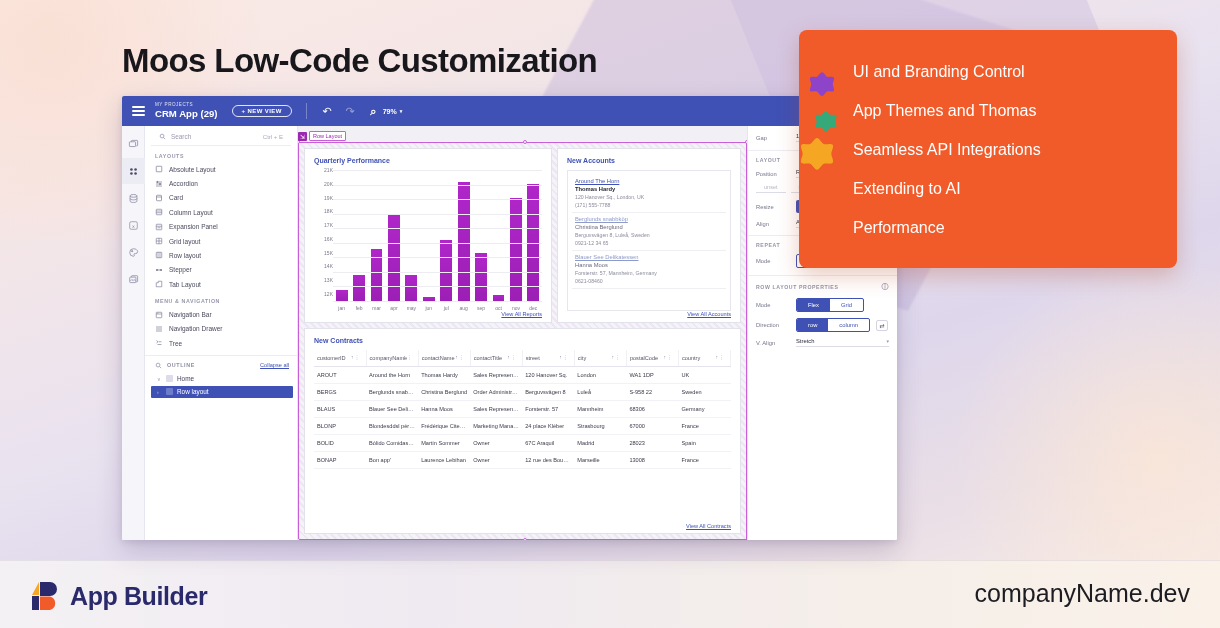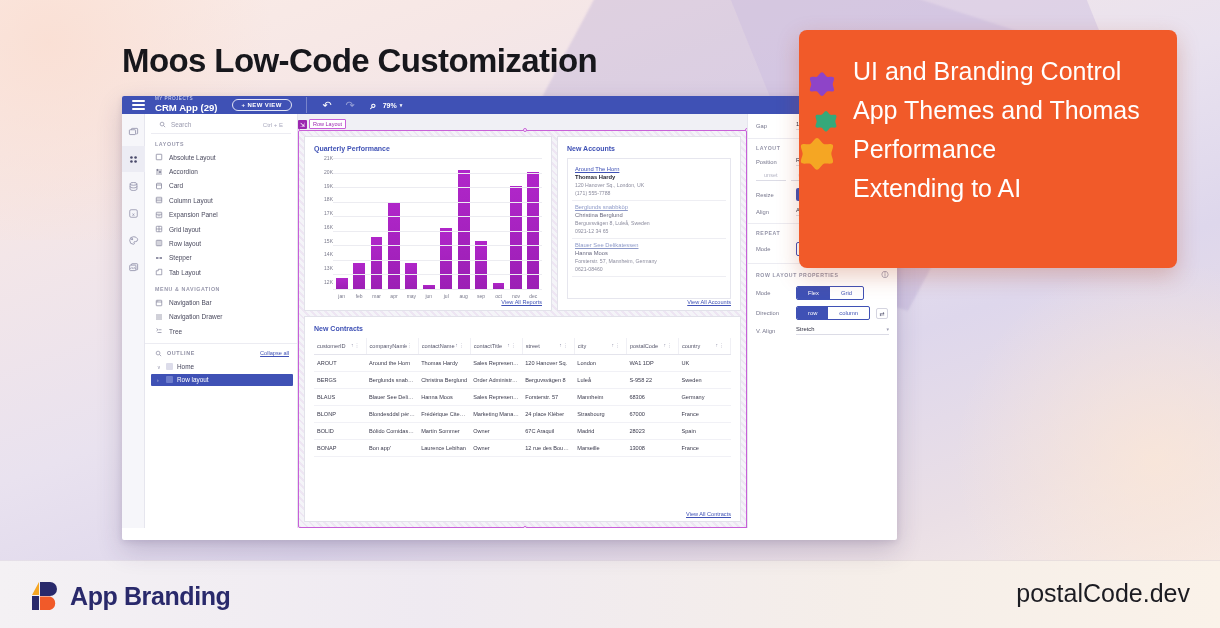--- a/index.html
+++ b/index.html
@@ -48,21 +48,21 @@
 
   
   #app-window{
     position:absolute; left:122px; top:96px; width:775px; height:444px;
     background:#fff; border-radius:2px;
     box-shadow:0 10px 26px rgba(60,40,90,.20), 0 2px 6px rgba(60,40,90,.12);
     overflow:hidden;
   }
   
   #toolbar{
-    height:18px; background:#3f51b5; display:flex; align-items:center;
+    height:30px; background:#3f51b5; display:flex; align-items:center;
     padding:0 10px; color:#fff; gap:10px;
   }
   .ham{ width:13px; display:flex; flex-direction:column; gap:2.5px; }
   .ham i{ display:block; height:1.6px; background:#fff; border-radius:1px;}
   #proj-block{ line-height:1.05; }
   #proj-label{ font-size:4.6px; letter-spacing:.5px; opacity:.82; }
   #proj-name{ font-size:9.6px; font-weight:bold; margin-top:1px;}
   #new-view-btn{
     border:1px solid rgba(255,255,255,.85); border-radius:10px;
     padding:2px 9px; font-size:6px; font-weight:bold; letter-spacing:.4px;
@@ -190,21 +190,21 @@
   .seg > div.on{ background:#3f51b5; color:#fff;}
   .info-ico{ margin-left:auto; font-size:7px; color:#9a9ab0;}
 
   
   #feature-panel{
     position:absolute; left:799px; top:30px; width:378px; height:238px;
     background:#f15a29; border-radius:8px;
     box-shadow:0 8px 22px rgba(180,70,30,.28);
     padding:22px 26px 0 54px;
   }
-  .feat{ color:#fff; font-size:25px; line-height:39px; white-space:nowrap;}
+  .feat{ color:#fff; font-size:16px; line-height:39px; white-space:nowrap;}
   .star{ position:absolute; width:30px; height:30px;}
   .star svg{ width:100%; height:100%; display:block;}
 
   
   #logo-wrap{ position:absolute; left:28px; bottom:16px; display:flex; align-items:center; gap:10px;}
   #logo-mark{ position:relative; width:32px; height:32px;}
   #logo-text{ font-size:25px; font-weight:bold; color:#29296b; letter-spacing:-.4px;}
   #site-url{ position:absolute; right:30px; bottom:20px; font-size:25px; color:#1c1c22;}
 </style>
 </head>
@@ -745,28 +745,29 @@
         <path d="M12 1.8c1.4 0 2.9 3.1 4.1 3.6 1.2.5 4.4-.6 5.3.5.9 1.1-.8 4-.8 5.4 0 1.4 1.7 4.3.8 5.4-.9 1.1-4.1 0-5.3.5-1.2.5-2.7 3.6-4.1 3.6s-2.9-3.1-4.1-3.6c-1.2-.5-4.4.6-5.3-.5-.9-1.1.8-4 .8-5.4 0-1.4-1.7-4.3-.8-5.4.9-1.1 4.1 0 5.3-.5C9.1 4.9 10.6 1.8 12 1.8z" fill="#35A97A"></path>
       </svg>
   </div>
   <div class="star" style="left:-2px;top:105px;width:40px;height:40px;">
     <svg viewBox="0 0 24 24">
         <path d="M12 1.8c1.4 0 2.9 3.1 4.1 3.6 1.2.5 4.4-.6 5.3.5.9 1.1-.8 4-.8 5.4 0 1.4 1.7 4.3.8 5.4-.9 1.1-4.1 0-5.3.5-1.2.5-2.7 3.6-4.1 3.6s-2.9-3.1-4.1-3.6c-1.2-.5-4.4.6-5.3-.5-.9-1.1.8-4 .8-5.4 0-1.4-1.7-4.3-.8-5.4.9-1.1 4.1 0 5.3-.5C9.1 4.9 10.6 1.8 12 1.8z" fill="#F5A623"></path>
       </svg>
   </div>
   <div class="feat">UI and Branding Control</div>
   <div class="feat">App Themes and Thomas</div>
+  <div class="feat">Seamless API Integrations</div>
+  <div class="feat">Extending to AI</div>
   <div class="feat">Performance</div>
-  <div class="feat">Extending to AI</div>
 </div>
 
 <div id="logo-wrap">
   <div id="logo-mark">
     <svg width="32" height="32" viewBox="0 0 32 32">
       <path d="M11 2 L4 15 H11 Z" fill="#F5A623"></path>
       <path d="M4 16 H11 V30 H4 Z" fill="#29296B"></path>
       <path d="M12 2 H22 a7 7 0 010 14 H12 Z" fill="#29296B"></path>
       <path d="M12 16.5 H22 a7 7 0 010 13.5 H12 Z" fill="#F15A29"></path>
     </svg>
   </div>
-  <div id="logo-text">App Branding</div>
+  <div id="logo-text">App Builder</div>
 </div>
-<div id="site-url">postalCode.dev</div>
+<div id="site-url">companyName.dev</div>
 
 </body></html>

